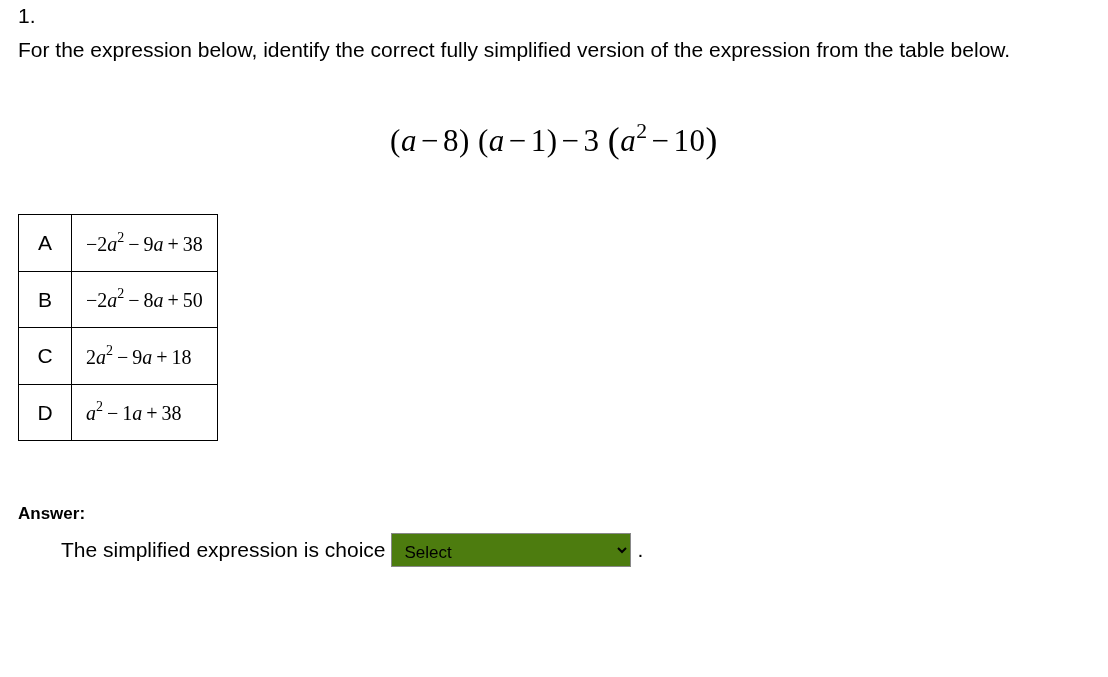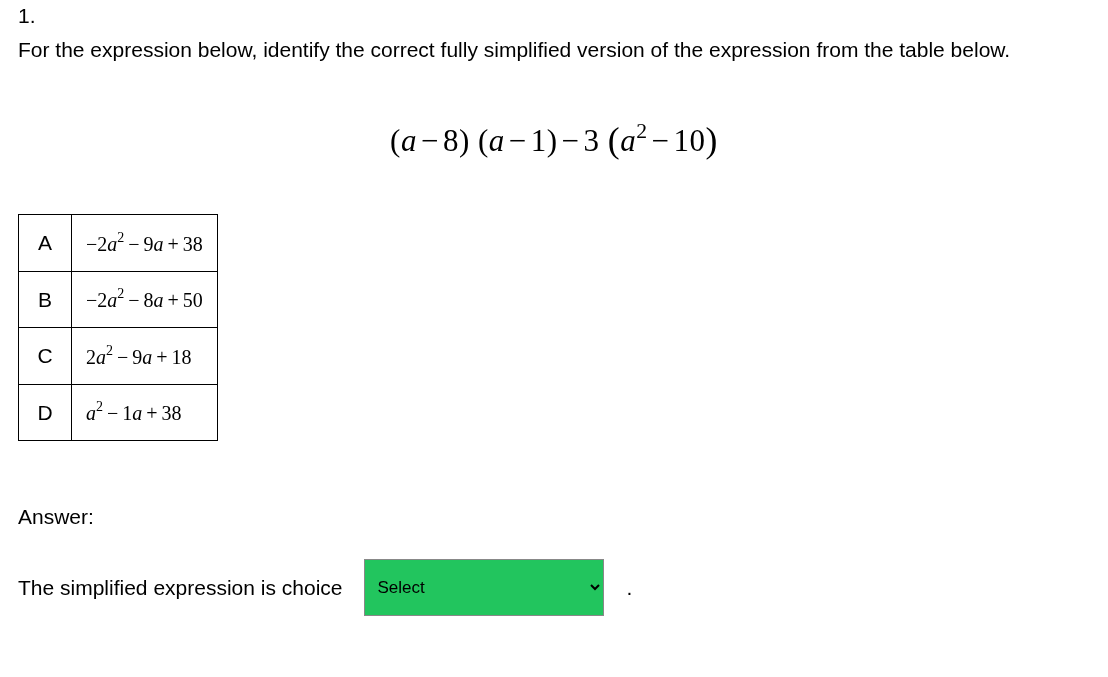--- a/index.html
+++ b/index.html
@@ -51,39 +51,40 @@
   table.choices td.letter {
     font-family: Arial, Helvetica, sans-serif;
     text-align: center;
     width: 24px;
   }
   table.choices td.expr {
     font-family: "Times New Roman", Times, serif;
     font-size: 20px;
   }
   .answer-label {
-    font-weight: normal;
-    font-size: 21px;
-    margin-bottom: 26px;
+    font-weight: bold;
+    font-size: 17px;
+    margin-bottom: 6px;
   }
   .answer-line {
     font-size: 21px;
     display: flex;
     align-items: center;
-    gap: 22px;
+    gap: 6px;
     flex-wrap: wrap;
+    margin-left: 43px;
   }
   select.answer-select {
     font-size: 17px;
     font-family: Arial, Helvetica, sans-serif;
     padding: 8px 8px;
     width: 240px;
-    height: 57px;
+    height: 34px;
     border: 1px solid #888;
-    background: #22c55e;
+    background: #4d7c0f;
   }
 </style>
 </head>
 <body>
 
 <div class="question-number">1.</div>
 
 <div class="prompt">For the expression below, identify the correct fully simplified version of the expression from the table below.</div>
 
 <div class="expression">

